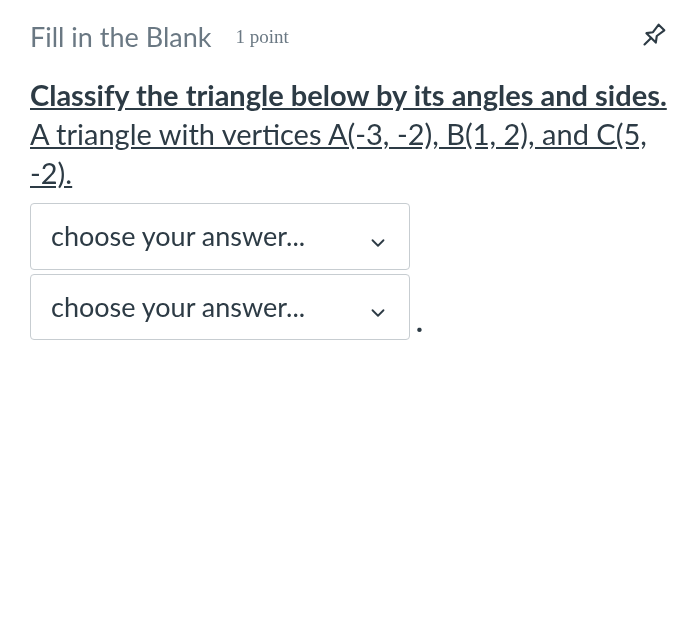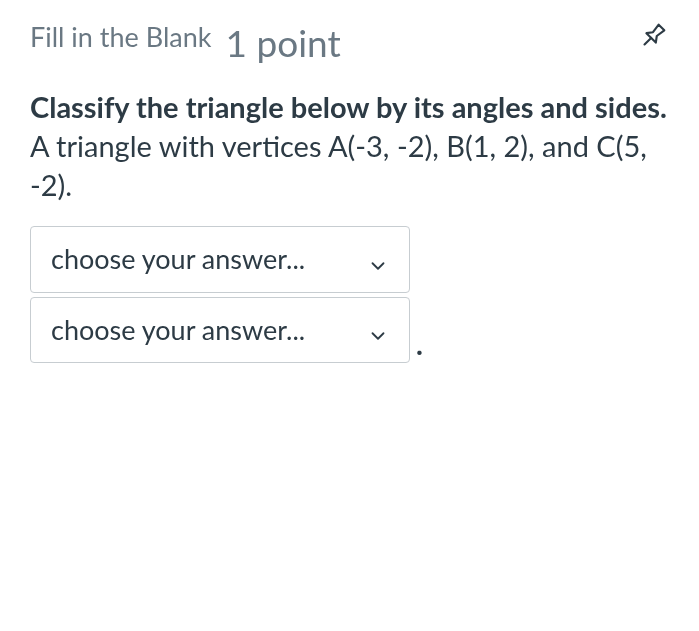--- a/index.html
+++ b/index.html
@@ -16,48 +16,50 @@
       color: #2d3b45;
     }
     .header-row {
       display: flex;
       justify-content: space-between;
       align-items: flex-start;
       margin-bottom: 22px;
     }
     .header-left {
       display: flex;
-      gap: 14px;
-      align-items: flex-start;
+      gap: 24px;
+      align-items: center;
     }
     .question-type {
       font-size: 27px;
       color: #6a7883;
       font-weight: 400;
     }
     .points {
-      font-size: 37px;
+      font-size: 19px;
       color: #6a7883;
       font-weight: 400;
+      font-family: Liberation Serif, serif;
     }
     .pin-icon {
       width: 32px;
       height: 32px;
       color: #2d3b45;
     }
     .question-body {
       font-size: 29px;
       line-height: 1.35;
       color: #2d3b45;
     }
     .bold {
       font-weight: 700;
     }
     .prompt-block {
-      margin-bottom: 22px;
+      margin-bottom: 11px;
+      text-decoration: underline;
     }
     .dropdown-wrap {
       display: flex;
       align-items: flex-end;
       gap: 6px;
       margin-top: 4px;
     }
     .dropdown {
       border: 1px solid #c7cdd1;
       border-radius: 4px;

